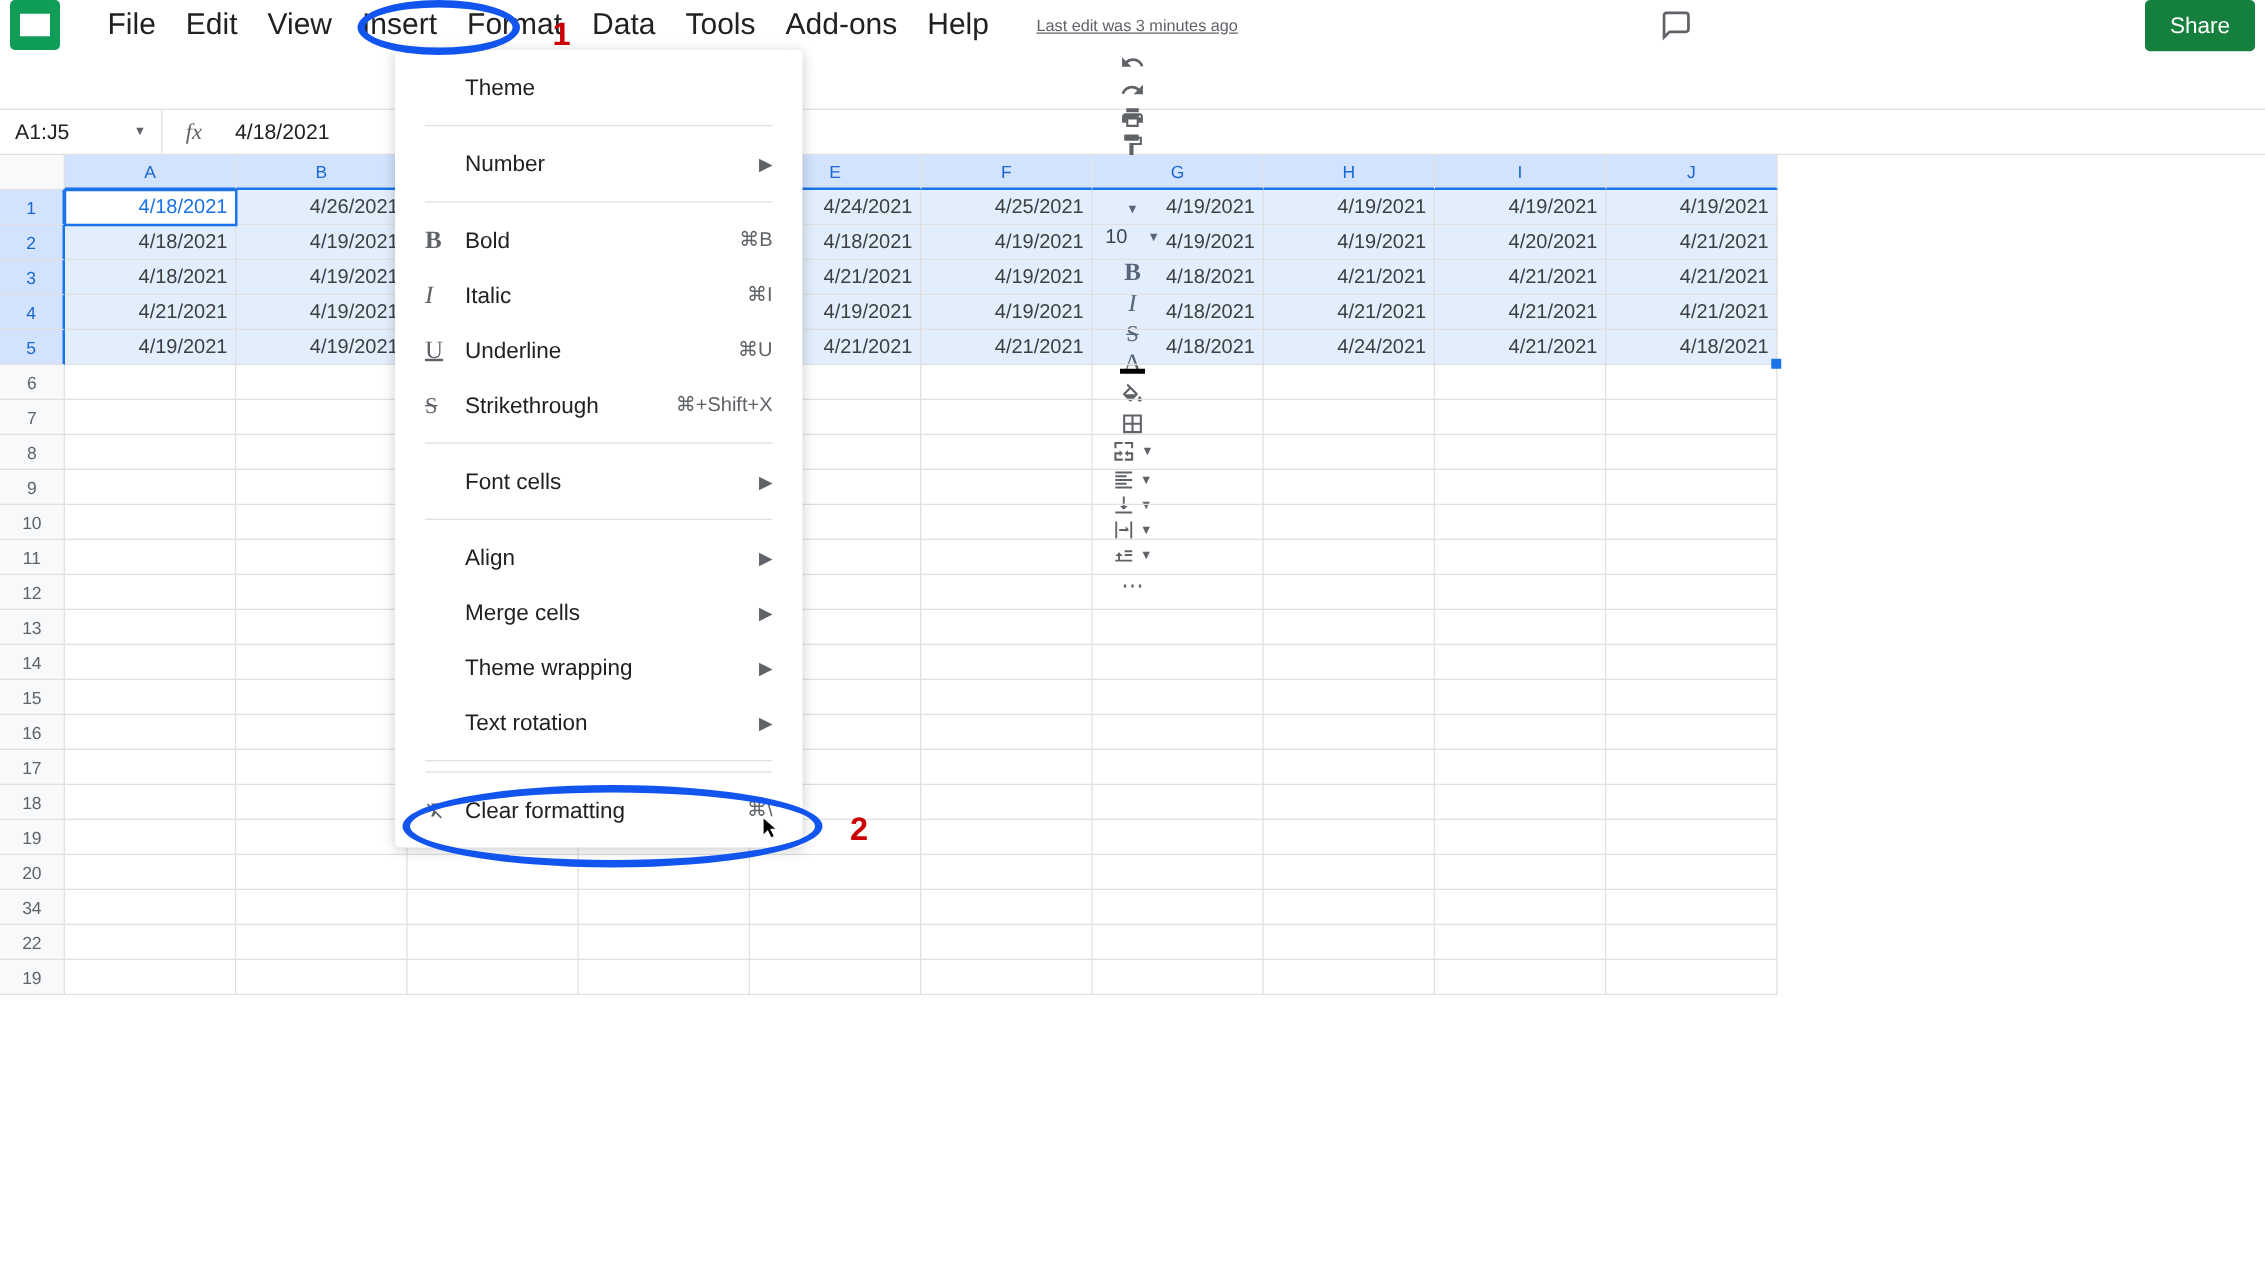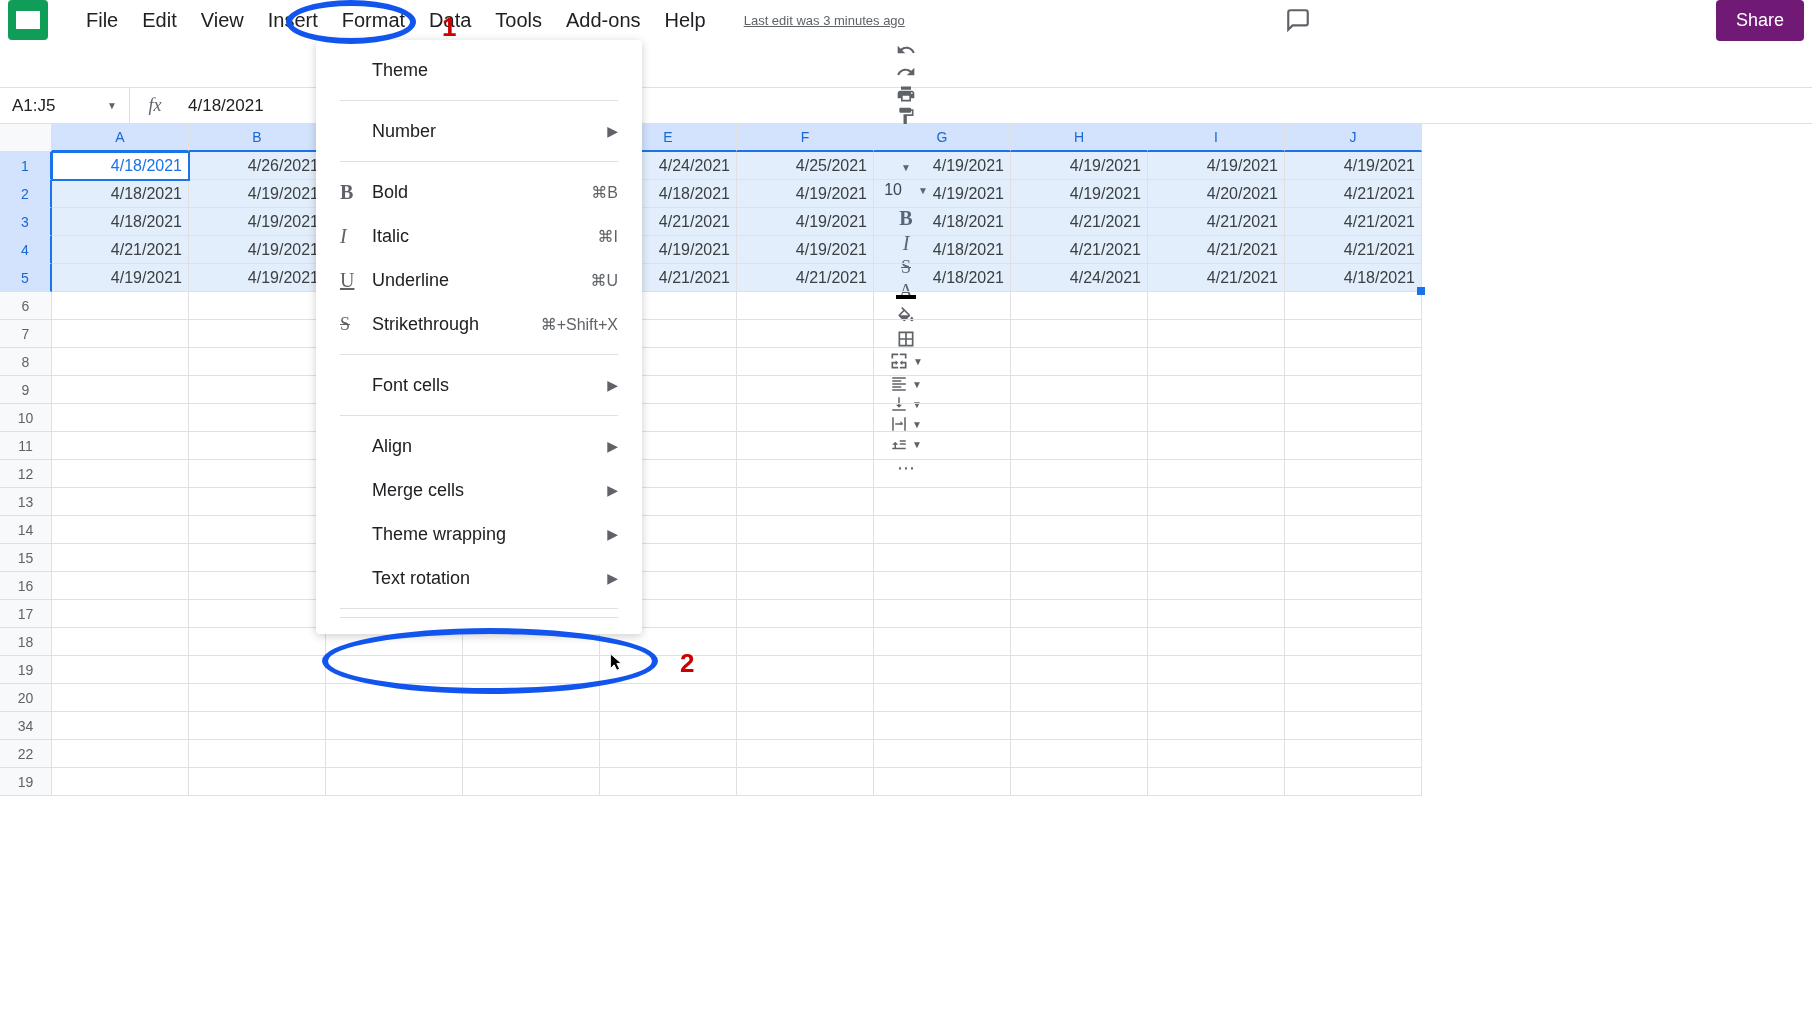--- a/index.html
+++ b/index.html
@@ -2,23 +2,23 @@
 <html><head>
 <meta charset="utf-8">
 <style>
   * { box-sizing: border-box; margin: 0; padding: 0; }
   body { font-family: Arial, sans-serif; font-size: 14px; color: #3c4043; background: #fff; overflow: hidden; }
   
   
   .menubar { display: flex; align-items: center; height: 40px; padding: 0 8px; gap: 4px; position: relative; }
   .logo { width: 40px; height: 40px; background: #0f9d58; border-radius: 4px; margin-right: 24px; display: flex; align-items: center; justify-content: center; }
   .logo-inner { width: 24px; height: 18px; background: #fff; }
-  .menu-item { padding: 6px 10px; font-size: 20px; color: #202124; cursor: pointer; border-radius: 4px; position: relative; }
+  .menu-item { padding: 6px 10px; font-size: 24px; color: #202124; cursor: pointer; border-radius: 4px; position: relative; }
   .last-edit { margin-left: 24px; font-size: 13px; color: #5f6368; text-decoration: underline; cursor: pointer; }
-  .share-btn { margin-left: auto; background: #701a75; color: #fff; padding: 10px 20px; border-radius: 4px; font-size: 18px; font-weight: 500; }
+  .share-btn { margin-left: auto; background: #15803d; color: #fff; padding: 10px 20px; border-radius: 4px; font-size: 18px; font-weight: 500; }
   .comment-icon { margin-left: auto; margin-right: 24px; font-size: 22px; color: #5f6368; }
   
   
   .toolbar { display: flex; align-items: center; height: 48px; padding: 0 12px; gap: 2px; border-bottom: 1px solid #e0e0e0; flex-direction: column; }
   .tb-btn { width: 36px; height: 36px; display: flex; align-items: center; justify-content: center; cursor: pointer; border-radius: 4px; color: #5f6368; font-size: 18px; }
   .tb-sep { width: 1px; height: 24px; background: #e0e0e0; margin: 0 4px; }
   .zoom-sel { padding: 4px 8px; font-size: 16px; display: flex; align-items: center; gap: 8px; cursor: pointer; }
   .dd-arrow { font-size: 10px; color: #5f6368; }
   .font-size-sel { padding: 4px 12px; font-size: 16px; display: flex; align-items: center; gap: 16px; cursor: pointer; }
   .text-color { position: relative; }
@@ -574,20 +574,29 @@
       <span class="dd-label">Theme wrapping</span>
       <span class="dd-arrow-r">▶</span>
   </div>
   <div class="dd-item">
     <span class="dd-icon"></span>
       <span class="dd-label">Text rotation</span>
       <span class="dd-arrow-r">▶</span>
   </div>
   <div class="dd-divider"></div>
   <div class="dd-divider"></div>
+  <div class="dd-item">
+    <span class="dd-icon">
+      <svg width="18" height="18" viewBox="0 0 24 24" fill="#5f6368">
+          <path d="M3.27 5L2 6.27l6.97 6.97L6.5 19h3l1.57-3.66L16.73 21 18 19.73 3.27 5zM6 5v.18L8.82 8h2.4l-.72 1.68 2.1 2.1L14.21 8H20V5H6z"></path>
+        </svg>
+    </span>
+      <span class="dd-label">Clear formatting</span>
+      <span class="dd-shortcut">⌘\</span>
+  </div>
 </div>
 
 <div class="anno-circle" style="top:0px; left:286px; width:130px; height:44px;"></div>
 <div class="anno-num" style="top:12px; left:442px;">1</div>
 <div class="anno-circle" style="top:628px; left:322px; width:336px; height:66px;"></div>
 <div class="anno-num" style="top:648px; left:680px;">2</div>
 
 <div class="cursor-ptr" style="top:650px; left:604px;">
   <svg width="22" height="26" viewBox="0 0 24 24" fill="#000" stroke="#fff" stroke-width="1">
       <path d="M7 2l0 16 4-4 3 6 3-1.5-3-6 5 0z"></path>

